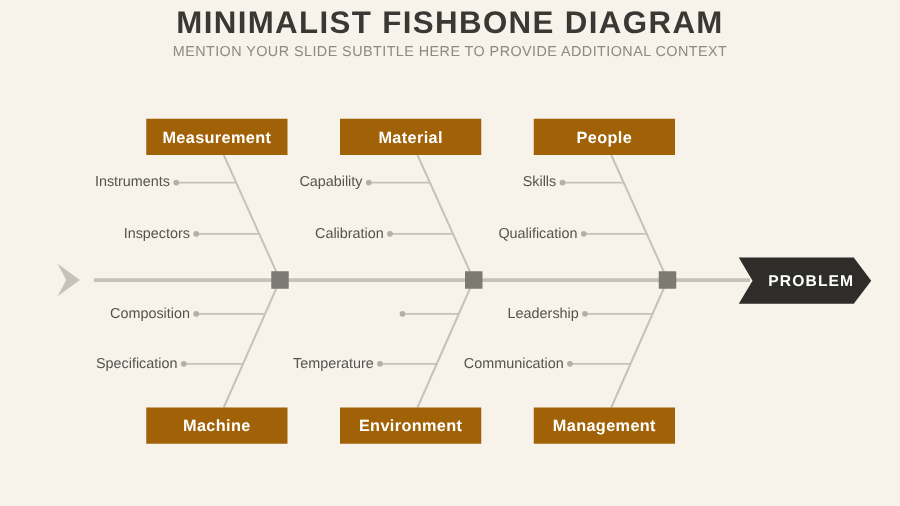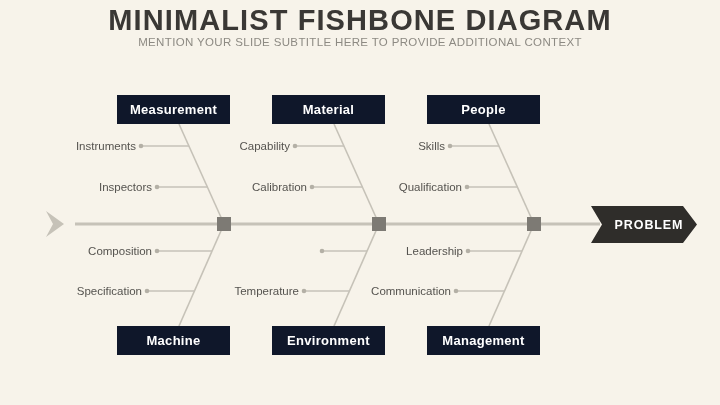--- a/index.html
+++ b/index.html
@@ -8,37 +8,37 @@
     background:#f7f3ea;
     font-family:"Liberation Sans", sans-serif;
     overflow:hidden;
     position:relative;
   }
   #slide{position:relative;width:720px;height:405px;}
 
   .title{
     position:absolute;top:4px;left:0;width:720px;
     text-align:center;
-    font-size:29px;font-weight:bold;
+    font-size:25px;font-weight:bold;
     letter-spacing:1.1px;
     color:#3a3835;
   }
   .subtitle{
     position:absolute;top:36px;left:0;width:720px;
     text-align:center;
     font-size:11.5px;
     letter-spacing:0.35px;
     color:#8d8a83;
   }
 
   svg.bones{position:absolute;top:0;left:0;width:720px;height:405px;}
 
   .cat-box{
     position:absolute;
-    background:#0f172a;
+    background:#a16207;
     color:#ffffff;
     font-size:13px;
     font-weight:bold;
     letter-spacing:0.3px;
     display:flex;align-items:center;justify-content:center;
     height:29px;
   }
 
   .cause{
     position:absolute;

